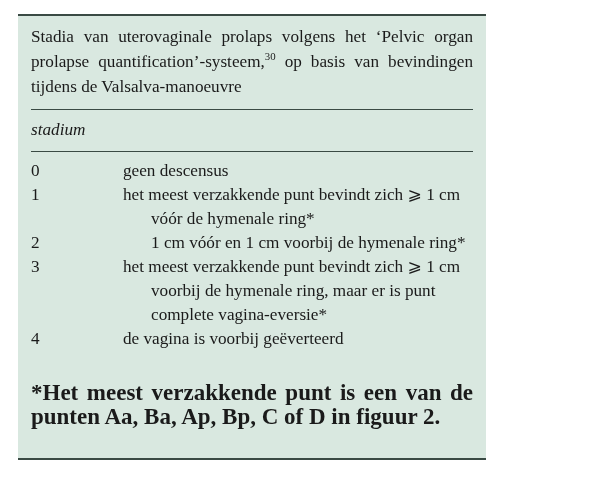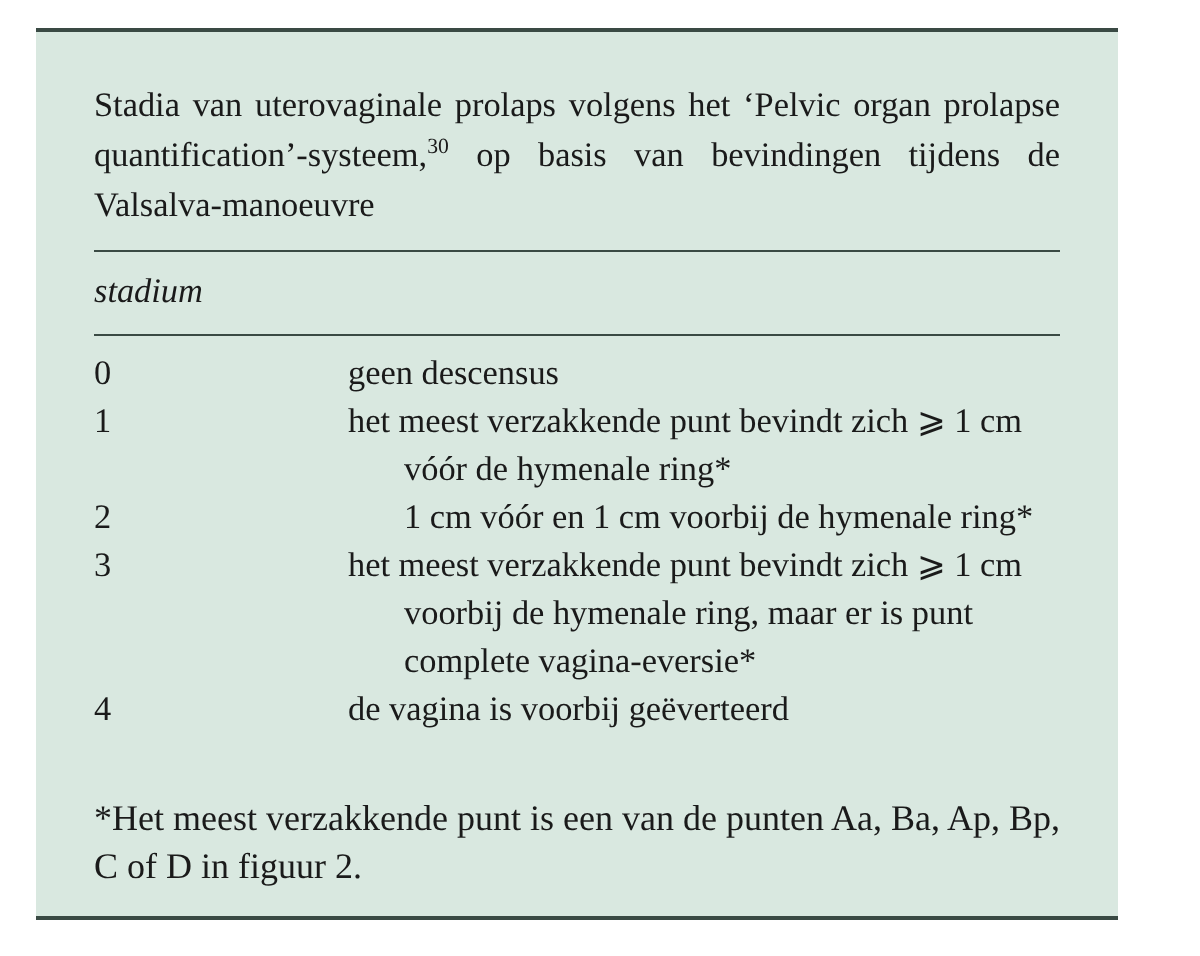--- a/index.html
+++ b/index.html
@@ -12,27 +12,27 @@
     height: 478px;
     overflow: hidden;
     font-family: "Liberation Serif", "DejaVu Serif", serif;
     color: #1a1a1a;
   }
 
   .table-box {
     position: absolute;
     left: 18px;
     top: 14px;
-    width: 541px;
+    width: 468px;
     height: 446px;
     background: #d9e8e0;
     border-top: 2px solid #3a4a44;
     border-bottom: 2px solid #3a4a44;
     box-sizing: border-box;
-    padding: 16px;
+    padding: 0;
   }
 
   .inner {
     padding: 0 12px 0 12px;
   }
 
   
   .caption {
     font-size: 17.2px;
     line-height: 25px;
@@ -86,34 +86,34 @@
     line-height: 24px;
   }
   .row-num {
     width: 92px;
     flex: 0 0 92px;
   }
   .row-desc {
     flex: 1 1 auto;
     padding-left: 0;
     text-indent: 0;
-    margin-left: 35px;
   }
   .row-desc .cont {
     display: block;
     padding-left: 28px;
   }
 
   
   .footnote {
-    font-size: 18px;
+    font-size: 23px;
     line-height: 24px;
     text-align: justify;
     text-justify: inter-word;
     padding: 30px 1px 0 1px;
+    font-weight: bold;
   }
 </style>
 </head>
 <body>
 
 <div class="table-box">
   <div class="inner">
 
     <div class="caption"><span>Stadia van uterovaginale prolaps volgens het ‘Pelvic organ prolapse quantification’-systeem,</span><sup>30</sup><span> op basis van bevindingen tijdens de Valsalva-manoeuvre</span></div>
 

